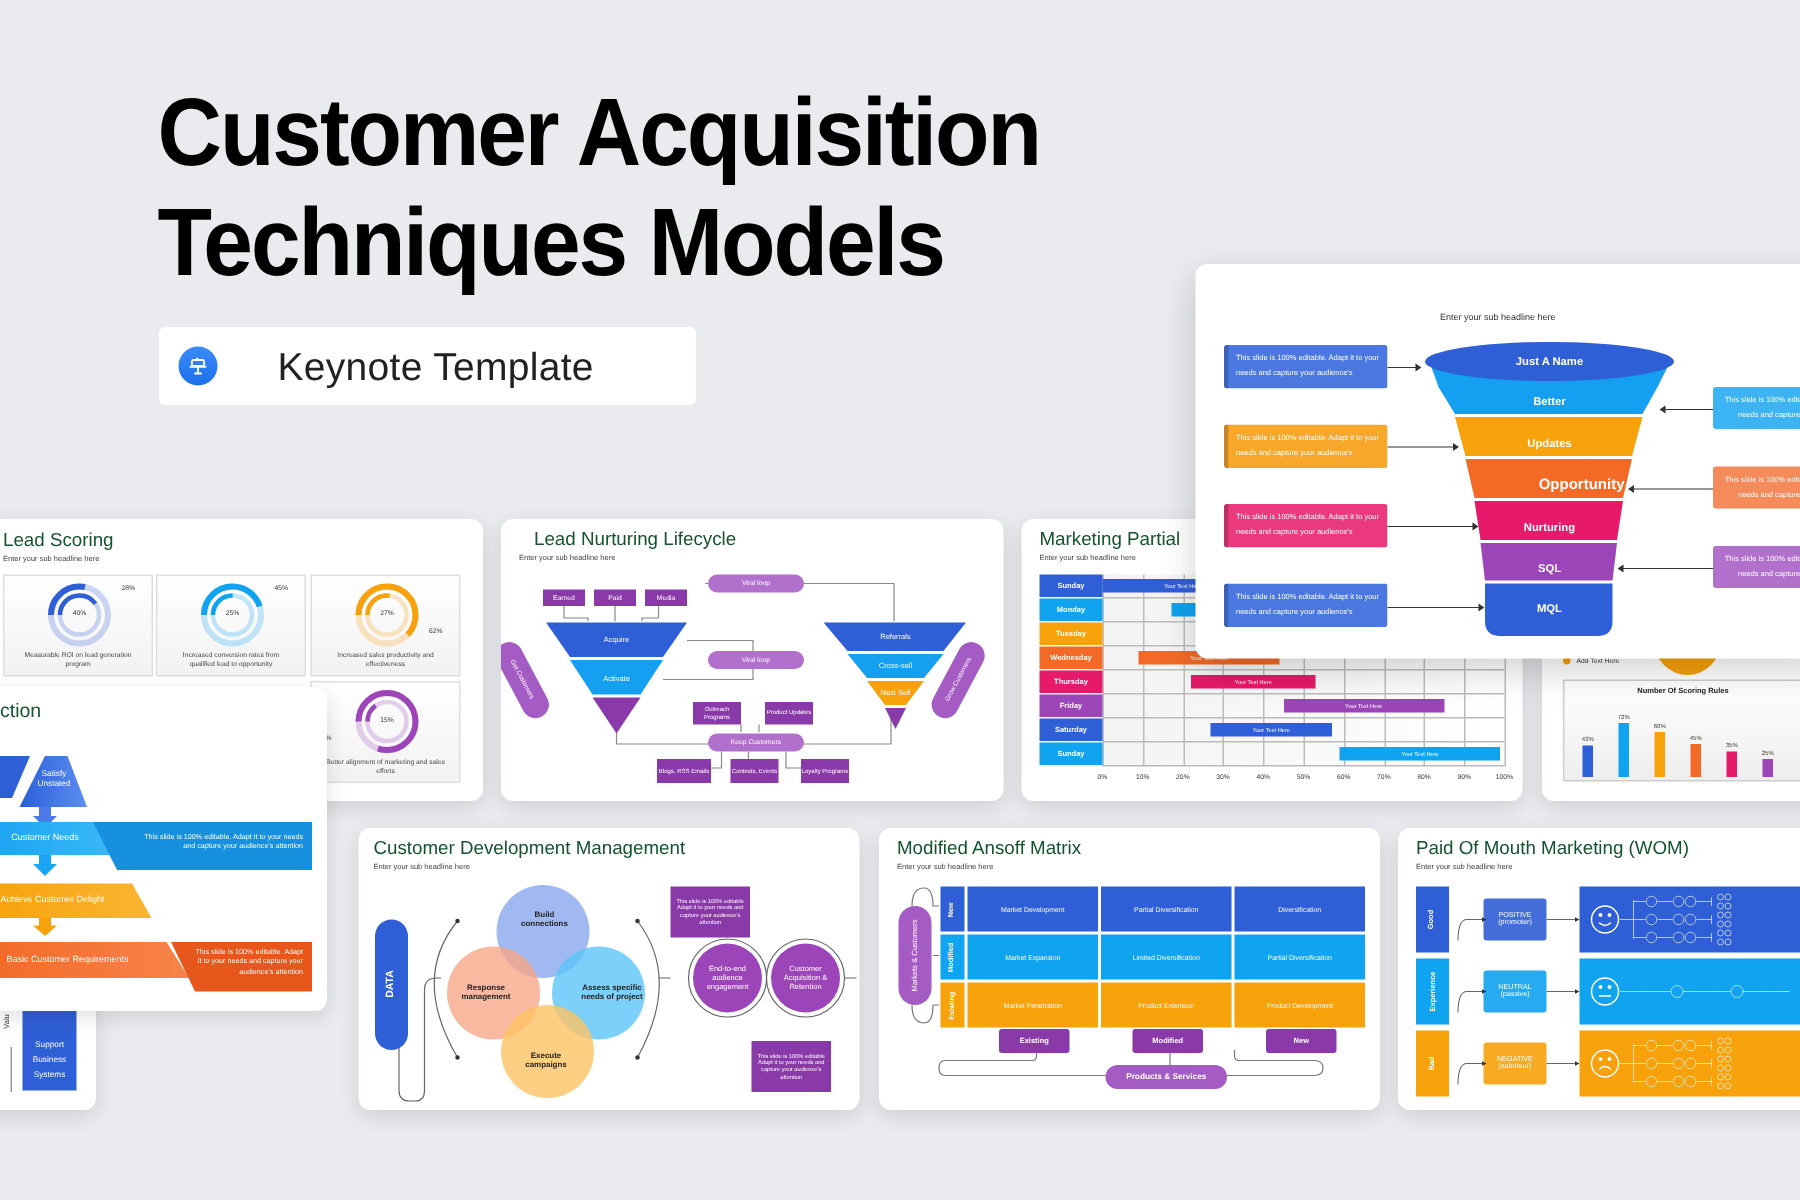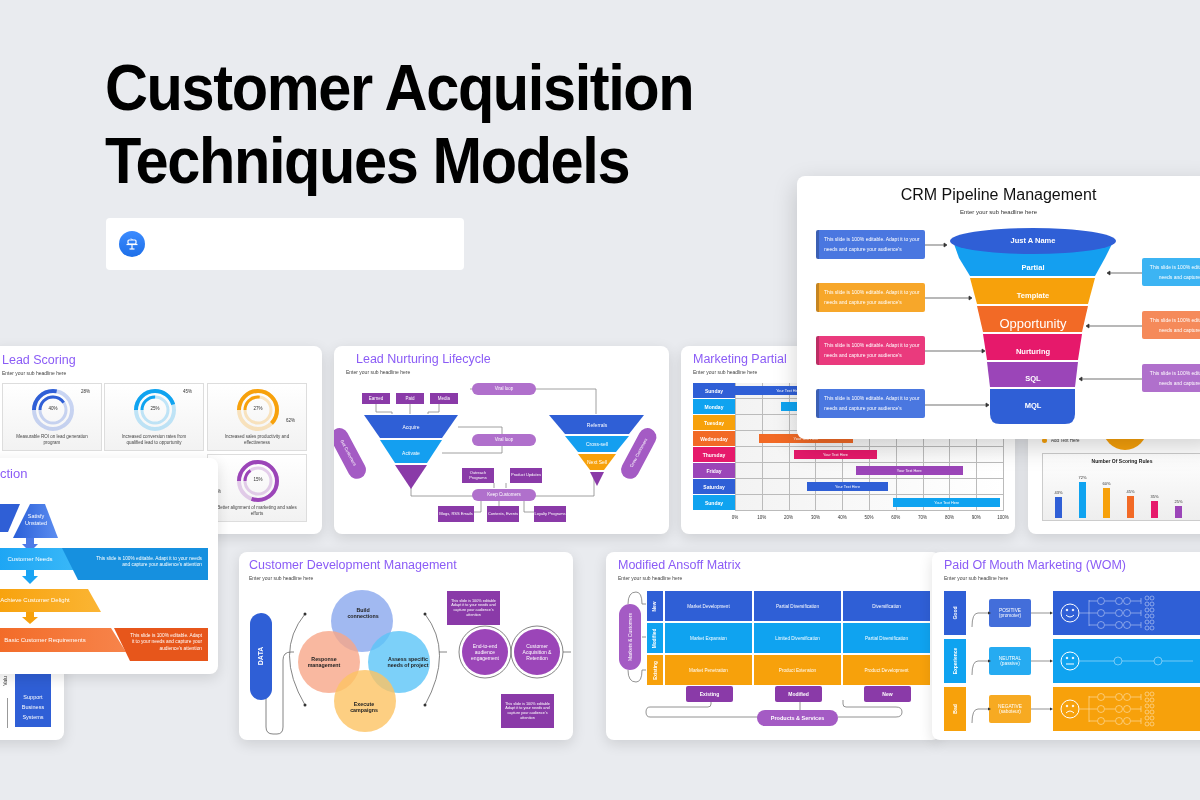--- a/index.html
+++ b/index.html
@@ -3,21 +3,21 @@
 <meta charset="utf-8">
 <style>
 *{box-sizing:border-box;margin:0;padding:0}
 html,body{width:1200px;height:800px;overflow:hidden}
 body{background:#e9ebef;font-family:"Liberation Sans",sans-serif;position:relative;color:#111}
 .hero-title{position:absolute;left:105px;top:52px;font-family:"Liberation Sans",sans-serif;font-weight:700;font-size:64px;line-height:73px;letter-spacing:-1.5px;color:#000;transform:scaleX(0.93);transform-origin:left top}
 .badge{position:absolute;left:106px;top:218px;width:358px;height:52px;background:#fff;border-radius:4px;display:flex;align-items:center;padding-left:13px}
 .badge-icon{width:26px;height:26px;border-radius:50%;background:linear-gradient(180deg,#3b8bff,#1d6fe8);display:flex;align-items:center;justify-content:center}
 .badge-text{margin-left:40px;font-size:26px;color:#222;font-weight:400;letter-spacing:0.2px}
 .card{position:absolute;background:#fff;border-radius:8px;box-shadow:0 4px 14px rgba(0,0,0,.12);overflow:hidden}
-.ct{position:absolute;font-size:12.5px;color:#8b5cf6;white-space:nowrap}
+.ct{position:absolute;font-size:12.5px;color:#14532d;white-space:nowrap}
 .cs{position:absolute;font-size:5px;color:#444;white-space:nowrap}
 .abs{position:absolute}
 .lbl{position:absolute;color:#fff;font-size:6px;text-align:center;display:flex;align-items:center;justify-content:center;line-height:1.2}
 </style>
 </head>
 <body>
 
 <div class="hero-title">
   <div>Customer Acquisition</div>
   <div>Techniques Models</div>
@@ -25,20 +25,21 @@
 <div class="badge">
   <span class="badge-icon">
     <svg width="14" height="14" viewBox="0 0 14 14">
         <rect x="3" y="3" width="8" height="4" rx="1" fill="none" stroke="#fff" stroke-width="1.2"></rect>
         <line x1="1.5" y1="7.5" x2="12.5" y2="7.5" stroke="#fff" stroke-width="1.2"></line>
         <line x1="7" y1="7.5" x2="7" y2="12" stroke="#fff" stroke-width="1.2"></line>
         <line x1="4.5" y1="12" x2="9.5" y2="12" stroke="#fff" stroke-width="1.2"></line>
         <line x1="6" y1="1.5" x2="7.5" y2="3" stroke="#fff" stroke-width="1"></line>
       </svg>
   </span>
+  <span class="badge-text">Keynote Template</span>
 </div>
 
 <div class="card" style="left:-20px;top:520px;width:84px;height:220px;">
   <div class="abs" style="left:20px;top:158px;font-size:5px;transform:rotate(-90deg);color:#333">Valu</div>
   <div class="abs" style="left:27px;top:178px;width:1px;height:30px;background:#999"></div>
   <div class="abs" style="left:35px;top:150px;width:36px;height:57px;background:#2f5fd6;color:#fff;font-size:5.5px;text-align:center;padding-top:22px;line-height:10px">
     <div>Support</div>
     <div>Business</div>
     <div>Systems</div>
   </div>
@@ -260,21 +261,20 @@
         <div style="position: absolute; left: 79px; width: 17px; text-align: center; bottom: 24.5px; font-size: 4px; color: rgb(51, 51, 51);">45%</div>
         <div style="position: absolute; left: 108px; bottom: 0px; width: 7px; height: 17.5px; background: rgb(230, 25, 107);"></div>
         <div style="position: absolute; left: 103px; width: 17px; text-align: center; bottom: 19.5px; font-size: 4px; color: rgb(51, 51, 51);">35%</div>
         <div style="position: absolute; left: 132px; bottom: 0px; width: 7px; height: 12.5px; background: rgb(155, 69, 184);"></div>
         <div style="position: absolute; left: 127px; width: 17px; text-align: center; bottom: 14.5px; font-size: 4px; color: rgb(51, 51, 51);">25%</div>
       </div>
   </div>
 </div>
 
 <div class="card" style="left:797px;top:176px;width:420px;height:263px;box-shadow:0 8px 24px rgba(0,0,0,.18)">
-  <div class="abs" style="left:0;width:403px;text-align:center;top:10px;font-size:16px;color:#111">CRM Pipeline Management</div>
   <div class="abs" style="left:0;width:403px;text-align:center;top:33px;font-size:6px;color:#333">Enter your sub headline here</div>
   <svg class="abs" style="left:0;top:0" width="420" height="263">
     <polygon points="157,68 315,68 308,82 298,100 173,100 162,82" fill="#149ff0"></polygon>
     <ellipse cx="236" cy="65" rx="83" ry="13" fill="#2f5fd6"></ellipse>
     <polygon points="173,102 298,102 291,128 180,128" fill="#f7a10b"></polygon>
     <polygon points="180,130 291,130 285,156 186,156" fill="#f26a26"></polygon>
     <polygon points="186,158 285,158 281,184 190,184" fill="#e6196b"></polygon>
     <polygon points="190,186 281,186 278,211 193,211" fill="#9b45b8"></polygon>
     <path d="M193,213 H278 V238 Q278,248 268,248 H203 Q193,248 193,238 Z" fill="#2f5fd6"></path>
     <g stroke="#333" stroke-width="0.7">
@@ -289,23 +289,23 @@
       <line x1="313" y1="97" x2="345" y2="97"></line>
         <polygon points="313,95 310,97 313,99" fill="#333"></polygon>
       <line x1="292" y1="150" x2="345" y2="150"></line>
         <polygon points="292,148 289,150 292,152" fill="#333"></polygon>
       <line x1="285" y1="203" x2="345" y2="203"></line>
         <polygon points="285,201 282,203 285,205" fill="#333"></polygon>
     </g>
   </svg>
   <div id="crm-stages">
       <div style="position: absolute; left: 186px; width: 100px; top: 58px; height: 14px; color: rgb(255, 255, 255); font-size: 7.5px; font-weight: 700; text-align: center; line-height: 14px;">Just A Name</div>
-      <div style="position: absolute; left: 186px; width: 100px; top: 85px; height: 14px; color: rgb(255, 255, 255); font-size: 7.5px; font-weight: 700; text-align: center; line-height: 14px;">Partial</div>
-      <div style="position: absolute; left: 186px; width: 100px; top: 113px; height: 14px; color: rgb(255, 255, 255); font-size: 7.5px; font-weight: 700; text-align: center; line-height: 14px;">Template</div>
-      <div style="position: absolute; left: 186px; width: 100px; top: 141px; height: 14px; color: rgb(255, 255, 255); font-size: 13px; font-weight: 400; text-align: center; line-height: 14px;">Opportunity</div>
+      <div style="position: absolute; left: 186px; width: 100px; top: 85px; height: 14px; color: rgb(255, 255, 255); font-size: 7.5px; font-weight: 700; text-align: center; line-height: 14px;">Better</div>
+      <div style="position: absolute; left: 186px; width: 100px; top: 113px; height: 14px; color: rgb(255, 255, 255); font-size: 7.5px; font-weight: 700; text-align: center; line-height: 14px;">Updates</div>
+      <div style="position: absolute; left: 186px; width: 100px; top: 141px; height: 14px; color: rgb(255, 255, 255); font-size: 10px; font-weight: 700; text-align: right; line-height: 14px;">Opportunity</div>
       <div style="position: absolute; left: 186px; width: 100px; top: 169px; height: 14px; color: rgb(255, 255, 255); font-size: 7.5px; font-weight: 700; text-align: center; line-height: 14px;">Nurturing</div>
       <div style="position: absolute; left: 186px; width: 100px; top: 196px; height: 14px; color: rgb(255, 255, 255); font-size: 7.5px; font-weight: 700; text-align: center; line-height: 14px;">SQL</div>
       <div style="position: absolute; left: 186px; width: 100px; top: 223px; height: 14px; color: rgb(255, 255, 255); font-size: 7.5px; font-weight: 700; text-align: center; line-height: 14px;">MQL</div>
     </div>
   <div id="crm-left">
       <div style="position: absolute; left: 19px; top: 54px; width: 109px; height: 29px; background: rgb(74, 119, 224); border-left: 3px solid rgba(0, 0, 0, 0.2); border-radius: 2px; color: rgb(255, 255, 255); font-size: 5px; line-height: 10px; padding: 4px 4px 0px 5px; overflow: hidden;">This slide is 100% editable. Adapt it to your needs and capture your audience's</div>
       <div style="position: absolute; left: 19px; top: 107px; width: 109px; height: 29px; background: rgb(247, 167, 42); border-left: 3px solid rgba(0, 0, 0, 0.2); border-radius: 2px; color: rgb(255, 255, 255); font-size: 5px; line-height: 10px; padding: 4px 4px 0px 5px; overflow: hidden;">This slide is 100% editable. Adapt it to your needs and capture your audience's</div>
       <div style="position: absolute; left: 19px; top: 160px; width: 109px; height: 29px; background: rgb(234, 58, 125); border-left: 3px solid rgba(0, 0, 0, 0.2); border-radius: 2px; color: rgb(255, 255, 255); font-size: 5px; line-height: 10px; padding: 4px 4px 0px 5px; overflow: hidden;">This slide is 100% editable. Adapt it to your needs and capture your audience's</div>
       <div style="position: absolute; left: 19px; top: 213px; width: 109px; height: 29px; background: rgb(74, 119, 224); border-left: 3px solid rgba(0, 0, 0, 0.2); border-radius: 2px; color: rgb(255, 255, 255); font-size: 5px; line-height: 10px; padding: 4px 4px 0px 5px; overflow: hidden;">This slide is 100% editable. Adapt it to your needs and capture your audience's</div>
     </div>
@@ -345,21 +345,21 @@
   <div class="lbl" style="left:103px;top:52px;width:42px;height:18px;color:#222;font-size:5.3px;font-weight:700">Build connections</div>
   <div class="lbl" style="left:62px;top:101px;width:46px;height:18px;color:#222;font-size:5.3px;font-weight:700">Response management</div>
   <div class="lbl" style="left:142px;top:101px;width:54px;height:18px;color:#222;font-size:5.3px;font-weight:700">Assess specific needs of project</div>
   <div class="lbl" style="left:104px;top:146px;width:42px;height:18px;color:#222;font-size:5.3px;font-weight:700">Execute campaigns</div>
   <div class="lbl" style="left:228px;top:88px;width:36px;height:24px;font-size:5px">End-to-end audience engagement</div>
   <div class="lbl" style="left:278px;top:88px;width:40px;height:24px;font-size:5px">Customer Acquisition &amp; Retention</div>
   <div class="lbl" style="left:208px;top:39px;width:53px;height:34px;background:#8a3aa8;font-size:3.8px;padding:2px">This slide is 100% editable Adapt it to your needs and capture your audience's attention</div>
   <div class="lbl" style="left:262px;top:142px;width:53px;height:34px;background:#8a3aa8;font-size:3.8px;padding:2px">This slide is 100% editable Adapt it to your needs and capture your audience's attention</div>
 </div>
 
-<div class="card" style="left:586px;top:552px;width:334px;height:188px;margin-left:20px;">
+<div class="card" style="left:586px;top:552px;width:334px;height:188px;">
   <div class="ct" style="left:12px;top:6px">Modified Ansoff Matrix</div>
   <div class="cs" style="left:12px;top:23px">Enter your sub headline here</div>
   <svg class="abs" style="left:0;top:0" width="334" height="188">
     <g fill="none" stroke="#777" stroke-width="0.8">
       <path d="M22,52 Q22,40 30,40 Q36,40 36,52 H40"></path>
       <path d="M22,118 Q22,130 30,130 Q36,130 36,118 H40"></path>
       <path d="M36,85 H40"></path>
       <path d="M44,165 Q40,165 40,160 Q40,155 44,155 H102 Q105,155 105,152 V148"></path>
       <path d="M290,165 Q296,165 296,160 Q296,155 290,155 H240 Q237,155 237,152 V148"></path>
       <path d="M194,163 V148"></path>

